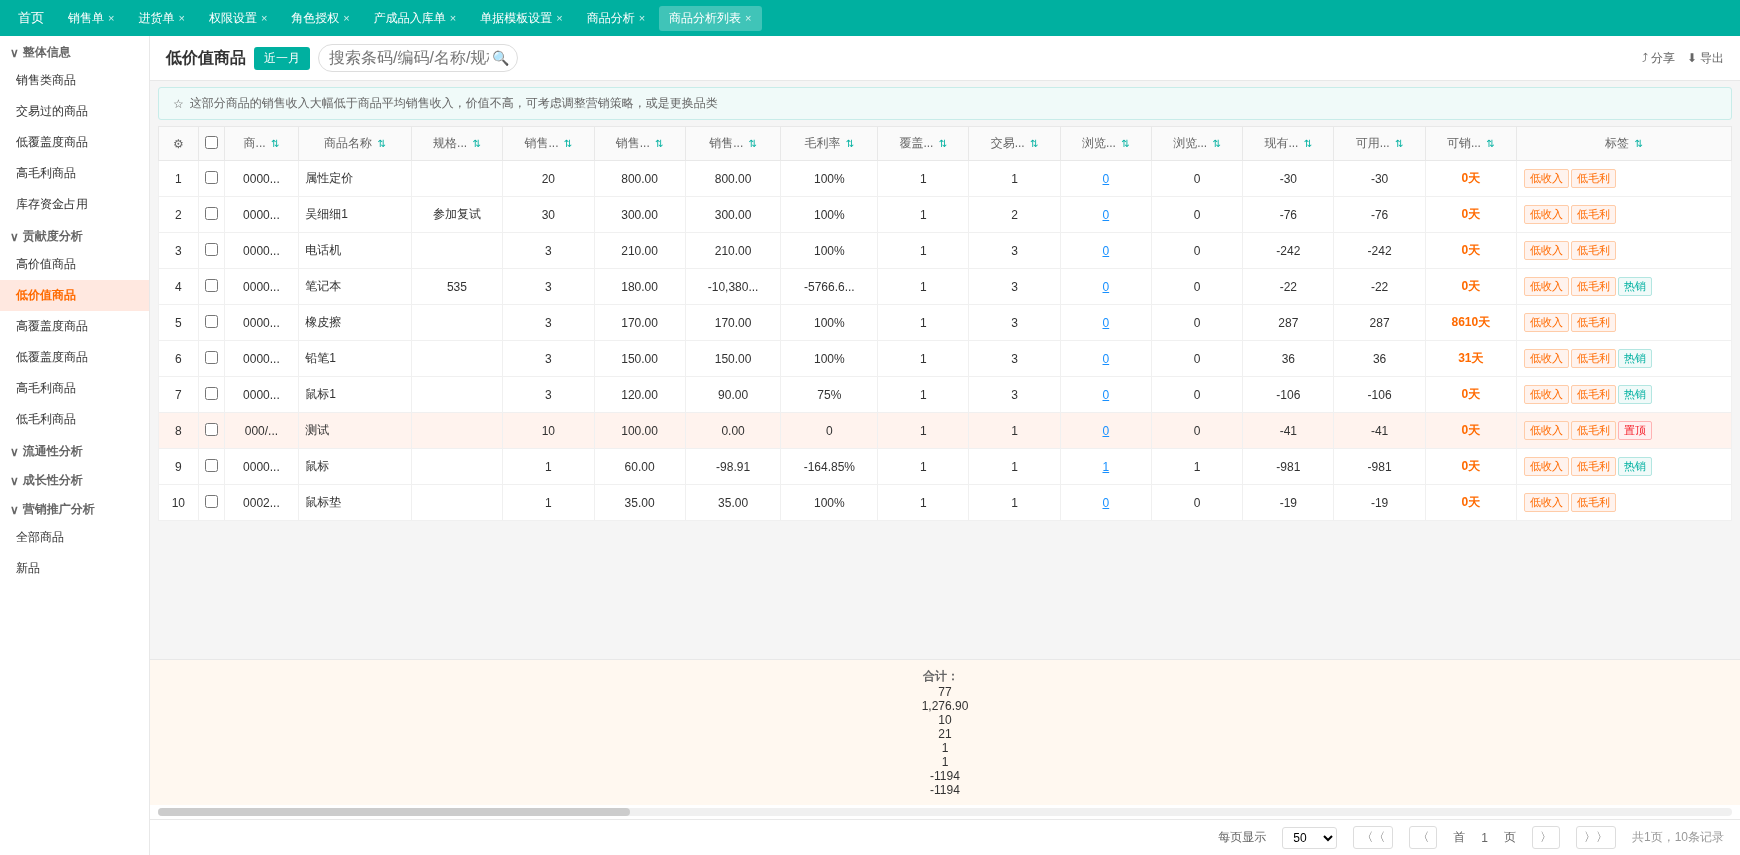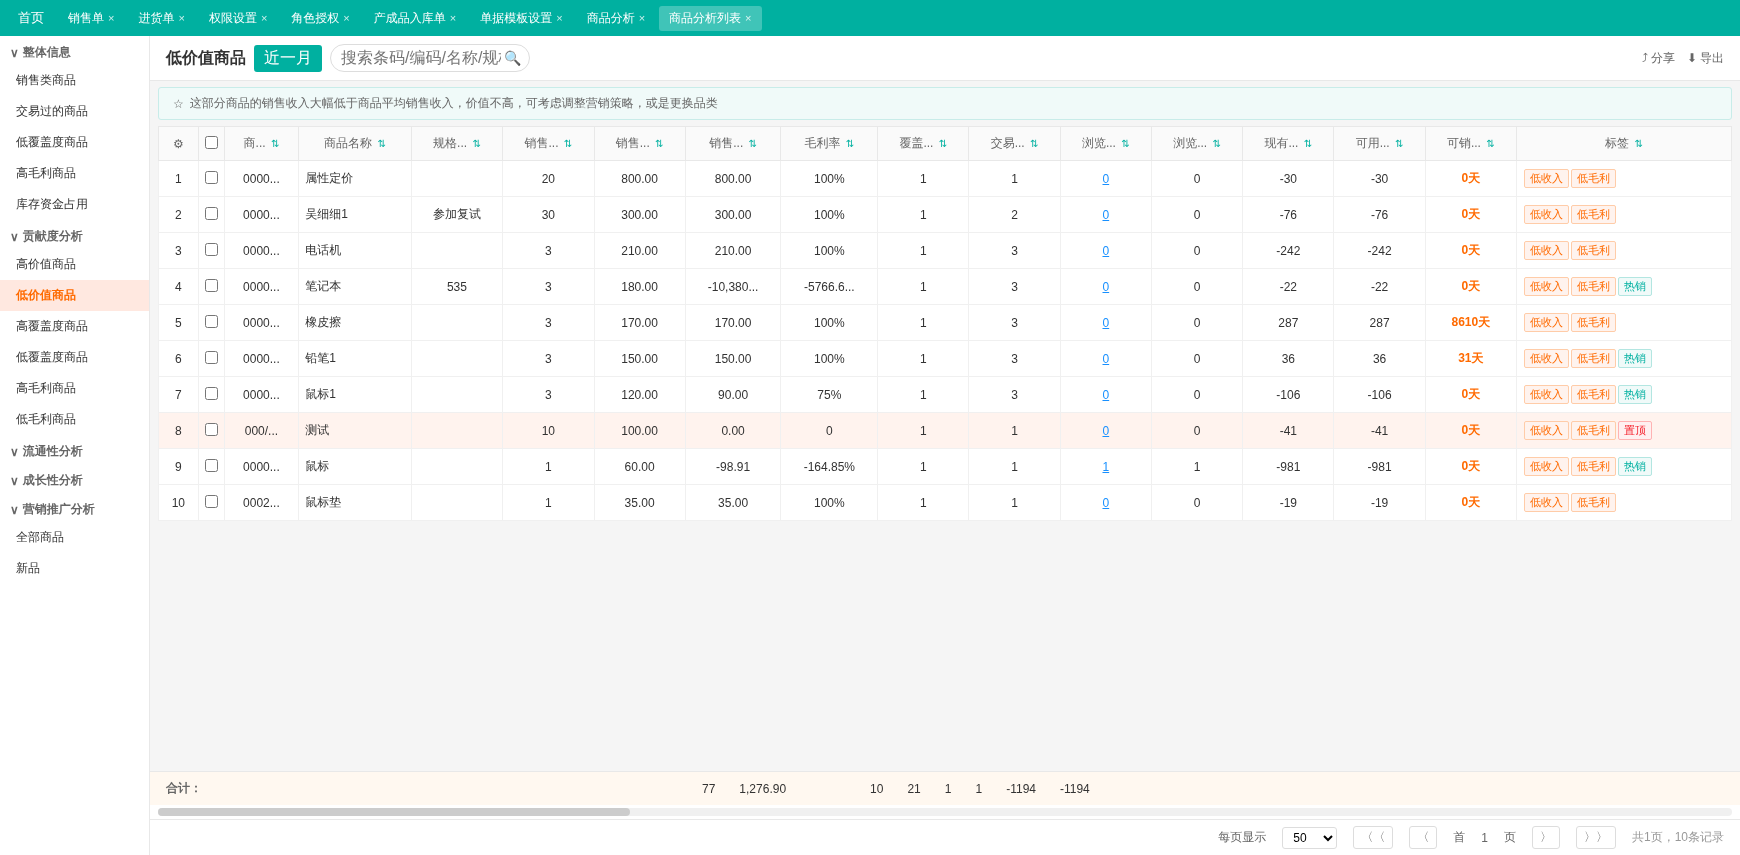--- a/index.html
+++ b/index.html
@@ -84,21 +84,21 @@
       font-weight: bold;
       color: #333;
     }
     .period-btn {
       background: #00b0a0;
       color: #fff;
       border: none;
       border-radius: 3px;
       padding: 3px 10px;
       cursor: pointer;
-      font-size: 16px;
+      font-size: 12px;
     }
     .search-input {
       border: 1px solid #ddd;
       border-radius: 16px;
       padding: 4px 28px 4px 10px;
       width: 200px;
       outline: none;
       font-size: 16px;
       color: #ec4899;
     }
@@ -190,24 +190,25 @@
     }
     .tag-orange { background: #fff3ee; color: #ff6a00; border: 1px solid #ffcca8; }
     .tag-green { background: #f0faf9; color: #00b0a0; border: 1px solid #b3e6e1; }
     .tag-red { background: #fff0f0; color: #f5222d; border: 1px solid #ffb3b3; }
     .tag-day { color: #ff6a00; font-weight: bold; }
 
     
     .footer-totals {
       background: #fff8f0;
       border-top: 1px solid #e8e8e8;
-      padding: 8px 16px;
+      padding: 8px 32px;
       display: flex;
       align-items: center;
       gap: 0;
+      flex-direction: column;
     }
     .footer-label {
       color: #666;
       margin-right: 8px;
       font-weight: bold;
     }
     .footer-value {
       color: #333;
       padding: 0 12px;
     }

